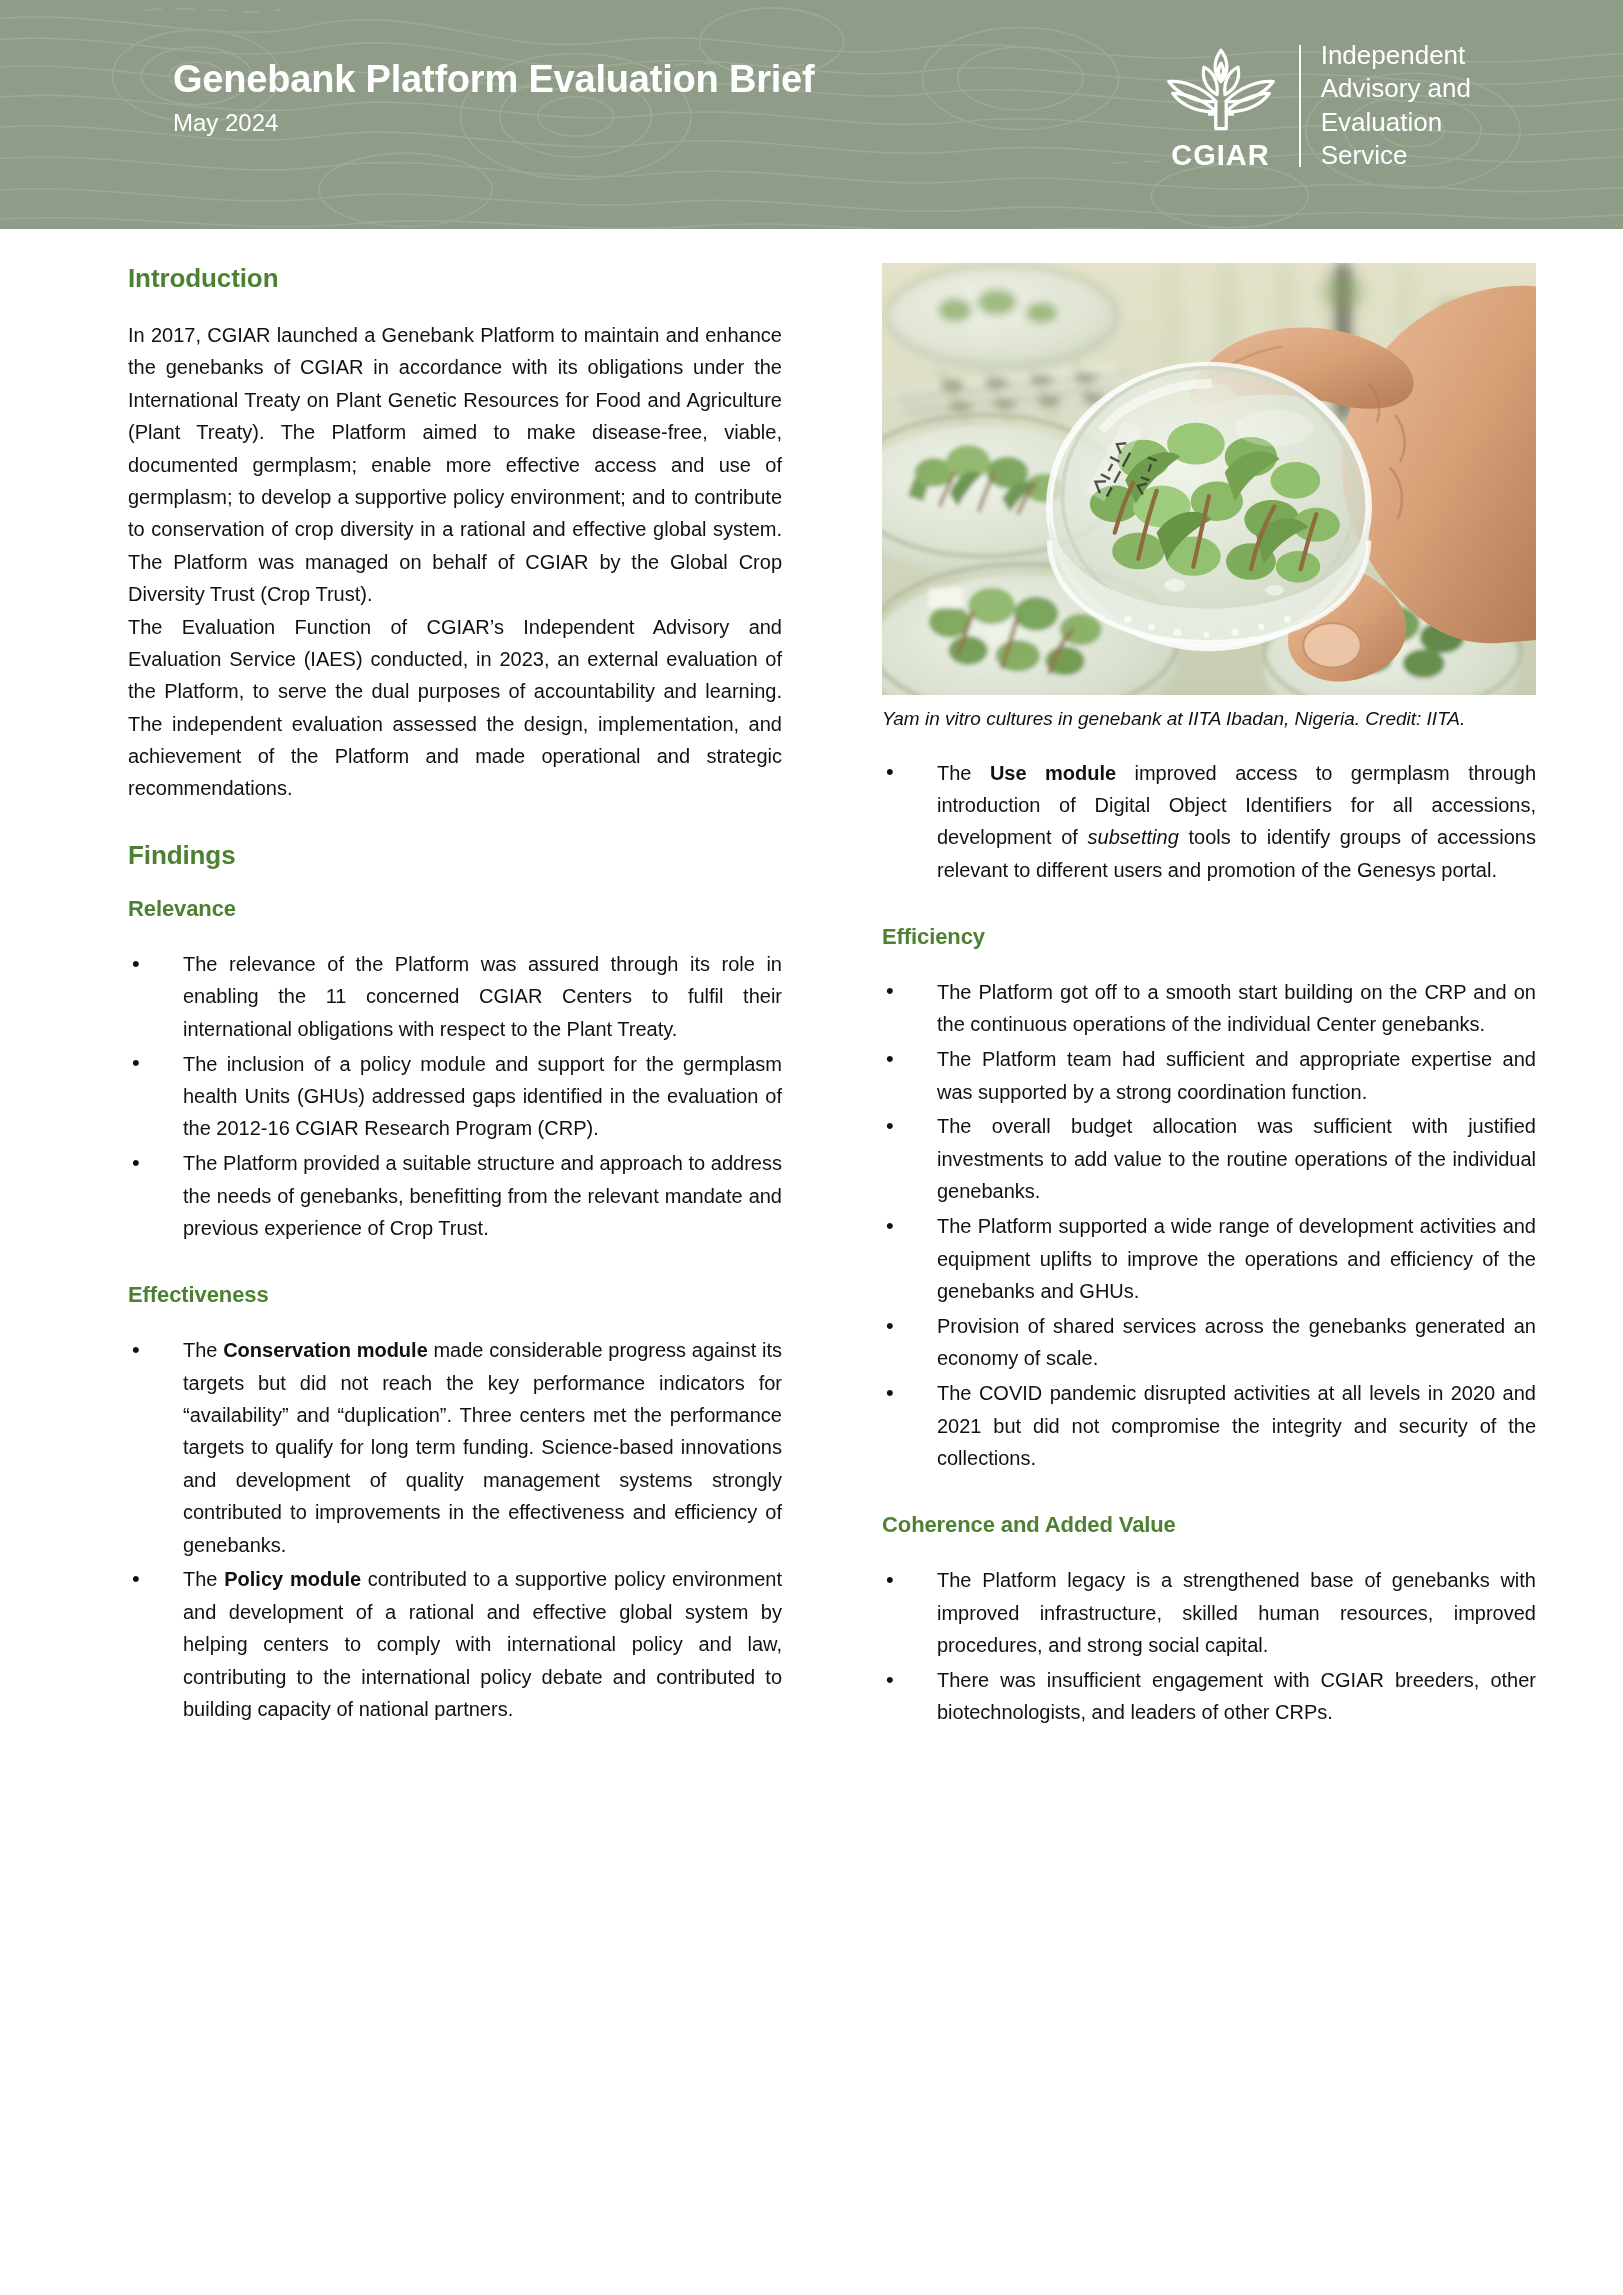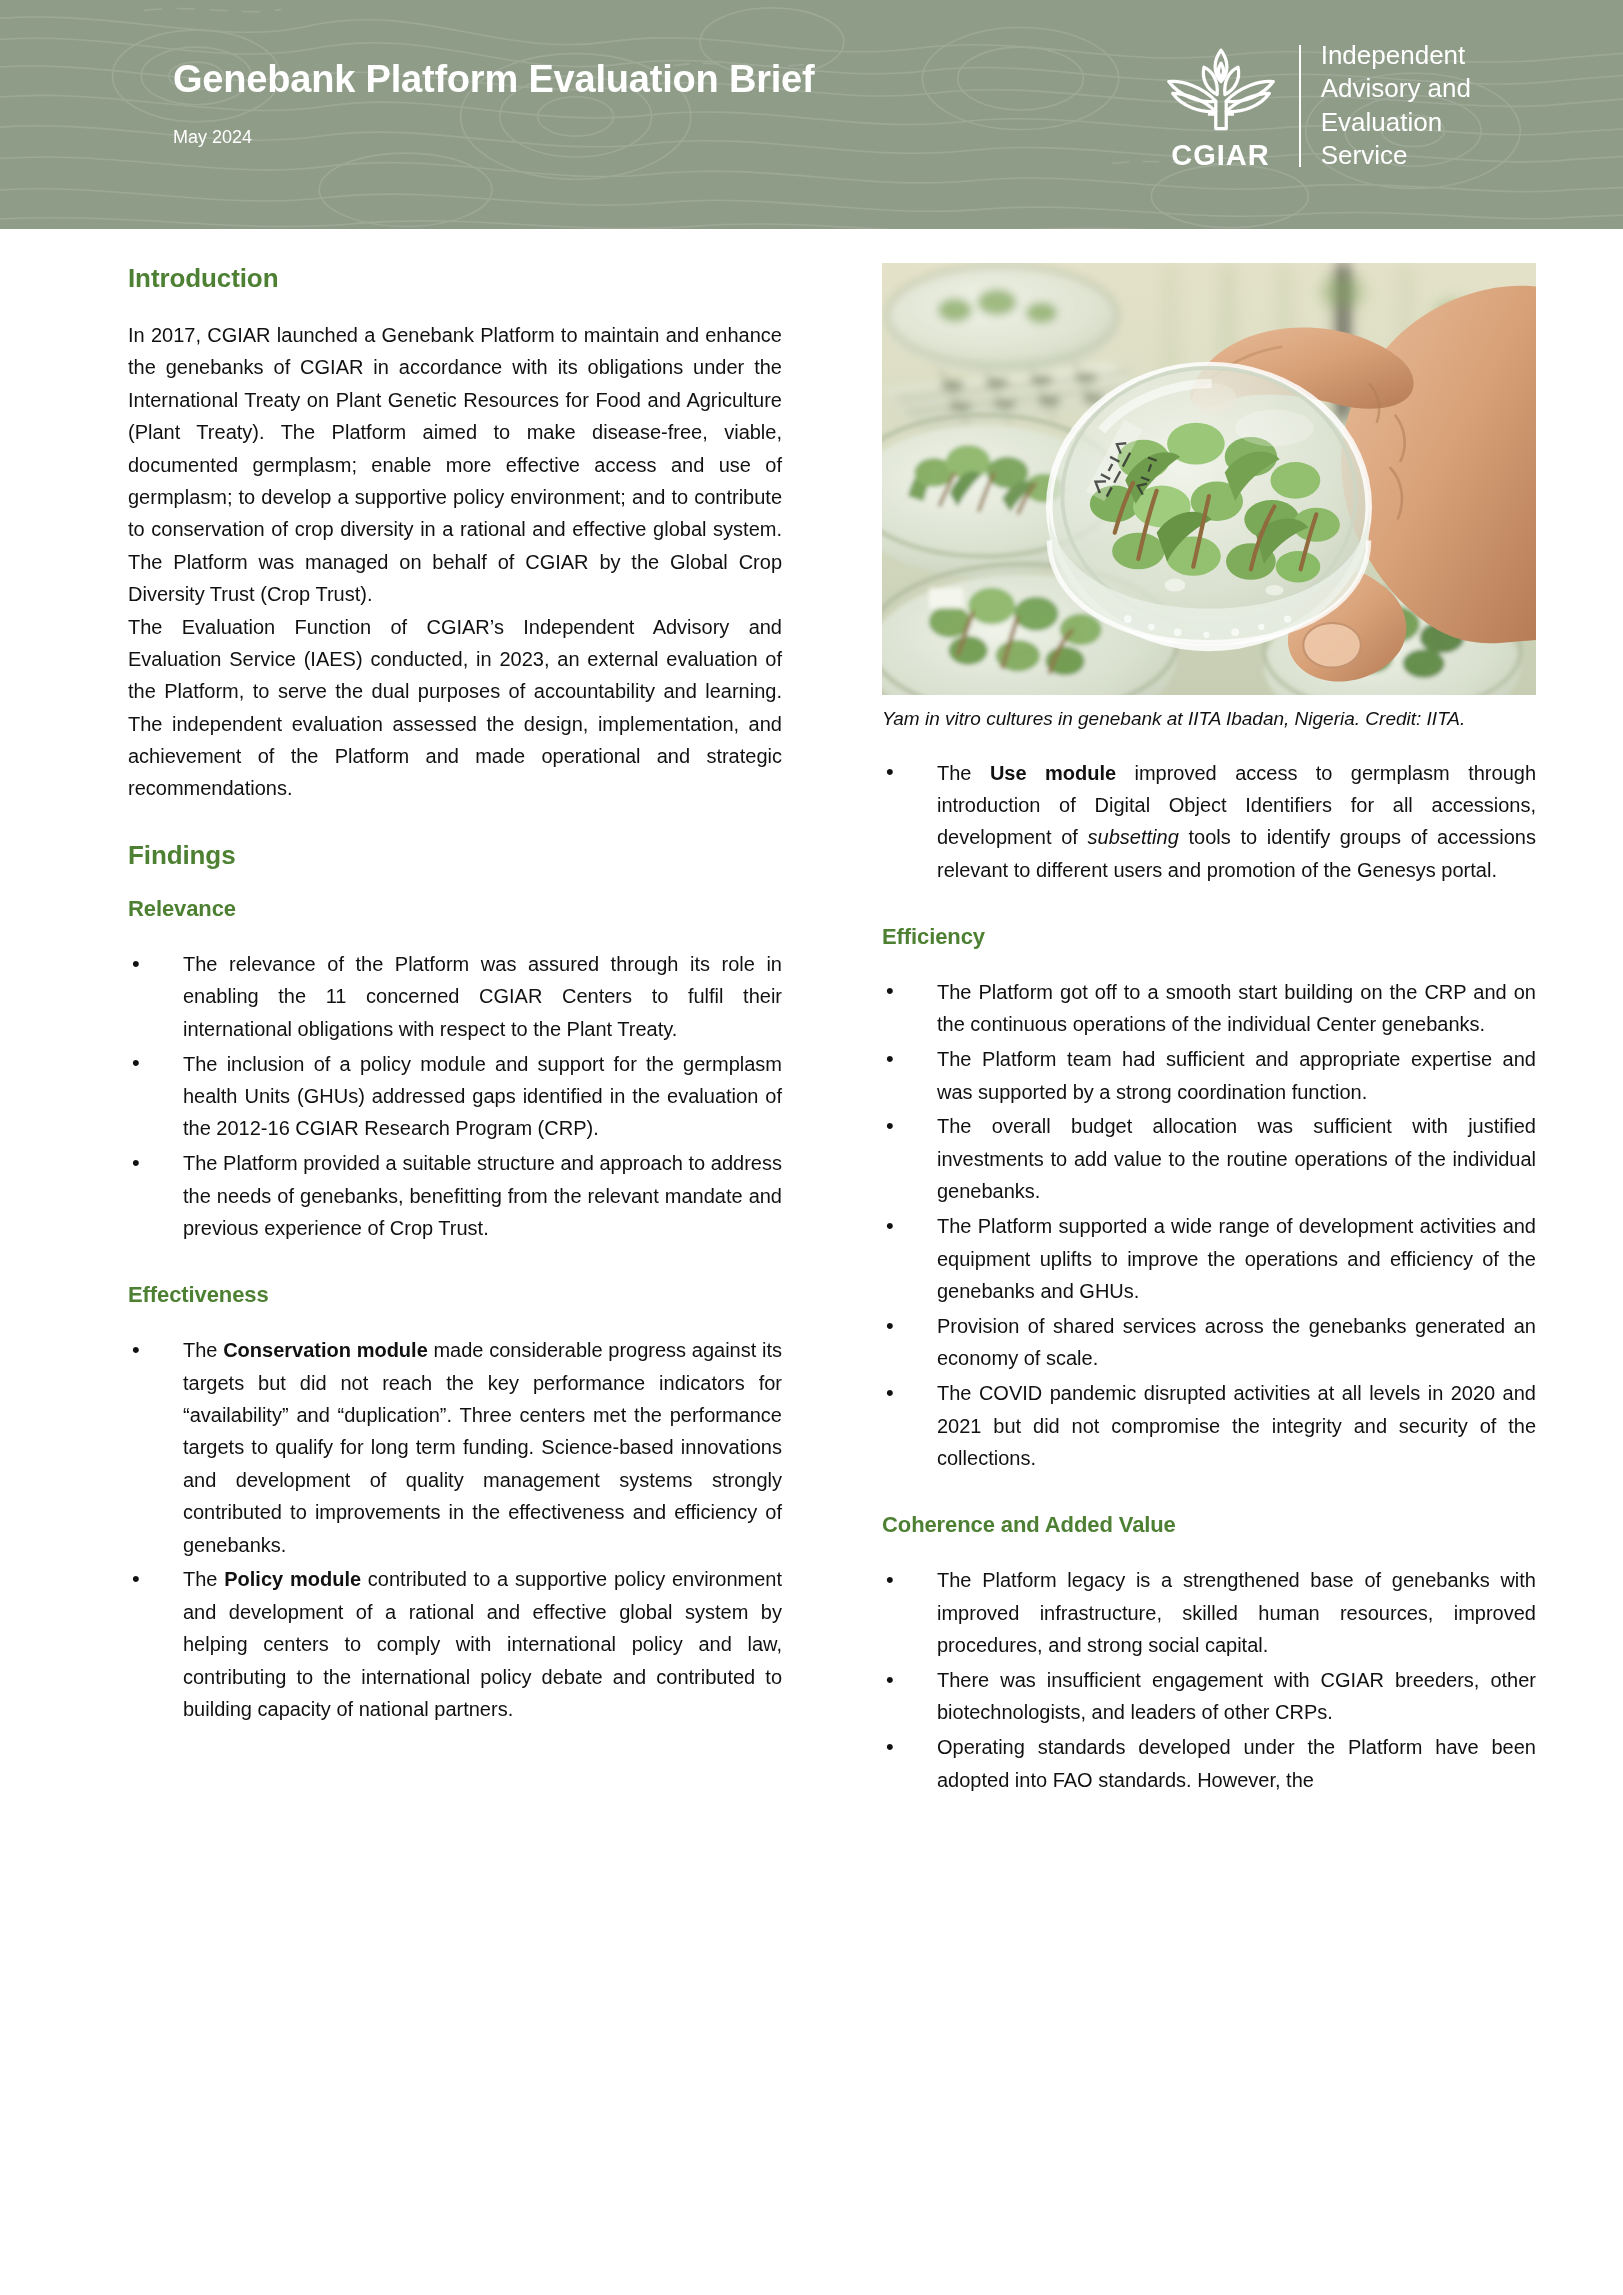--- a/index.html
+++ b/index.html
@@ -44,22 +44,22 @@
   .banner-title {
     font-size: 38px;
     font-weight: bold;
     color: #ffffff;
     letter-spacing: -0.2px;
     line-height: 1.05;
     font-stretch: condensed;
     white-space: nowrap;
   }
   .banner-date {
-    margin-top: 27px;
-    font-size: 18px;
+    margin-top: 9px;
+    font-size: 24px;
     color: #ffffff;
     font-weight: 400;
   }
 
   
   .logo-block {
     display: flex;
     align-items: center;
     padding-right: 152px;
     padding-top: 39px;
@@ -544,17 +544,16 @@
       <li>The COVID pandemic disrupted activities at all levels in 2020 and 2021 but did not compromise the integrity and security of the collections.</li>
     </ul>
 
     <div class="spacer-lg"></div>
 
     <h3 class="subsection">Coherence and Added Value</h3>
 
     <ul class="bullets">
       <li>The Platform legacy is a strengthened base of genebanks with improved infrastructure, skilled human resources, improved procedures, and strong social capital.</li>
       <li>There was insufficient engagement with CGIAR breeders, other biotechnologists, and leaders of other CRPs.</li>
-      <li>Operating standards developed under the Platform have been adopted into FAO standards. However, the</li>
     </ul>
   </div>
 </div>
 
 
 </body></html>

